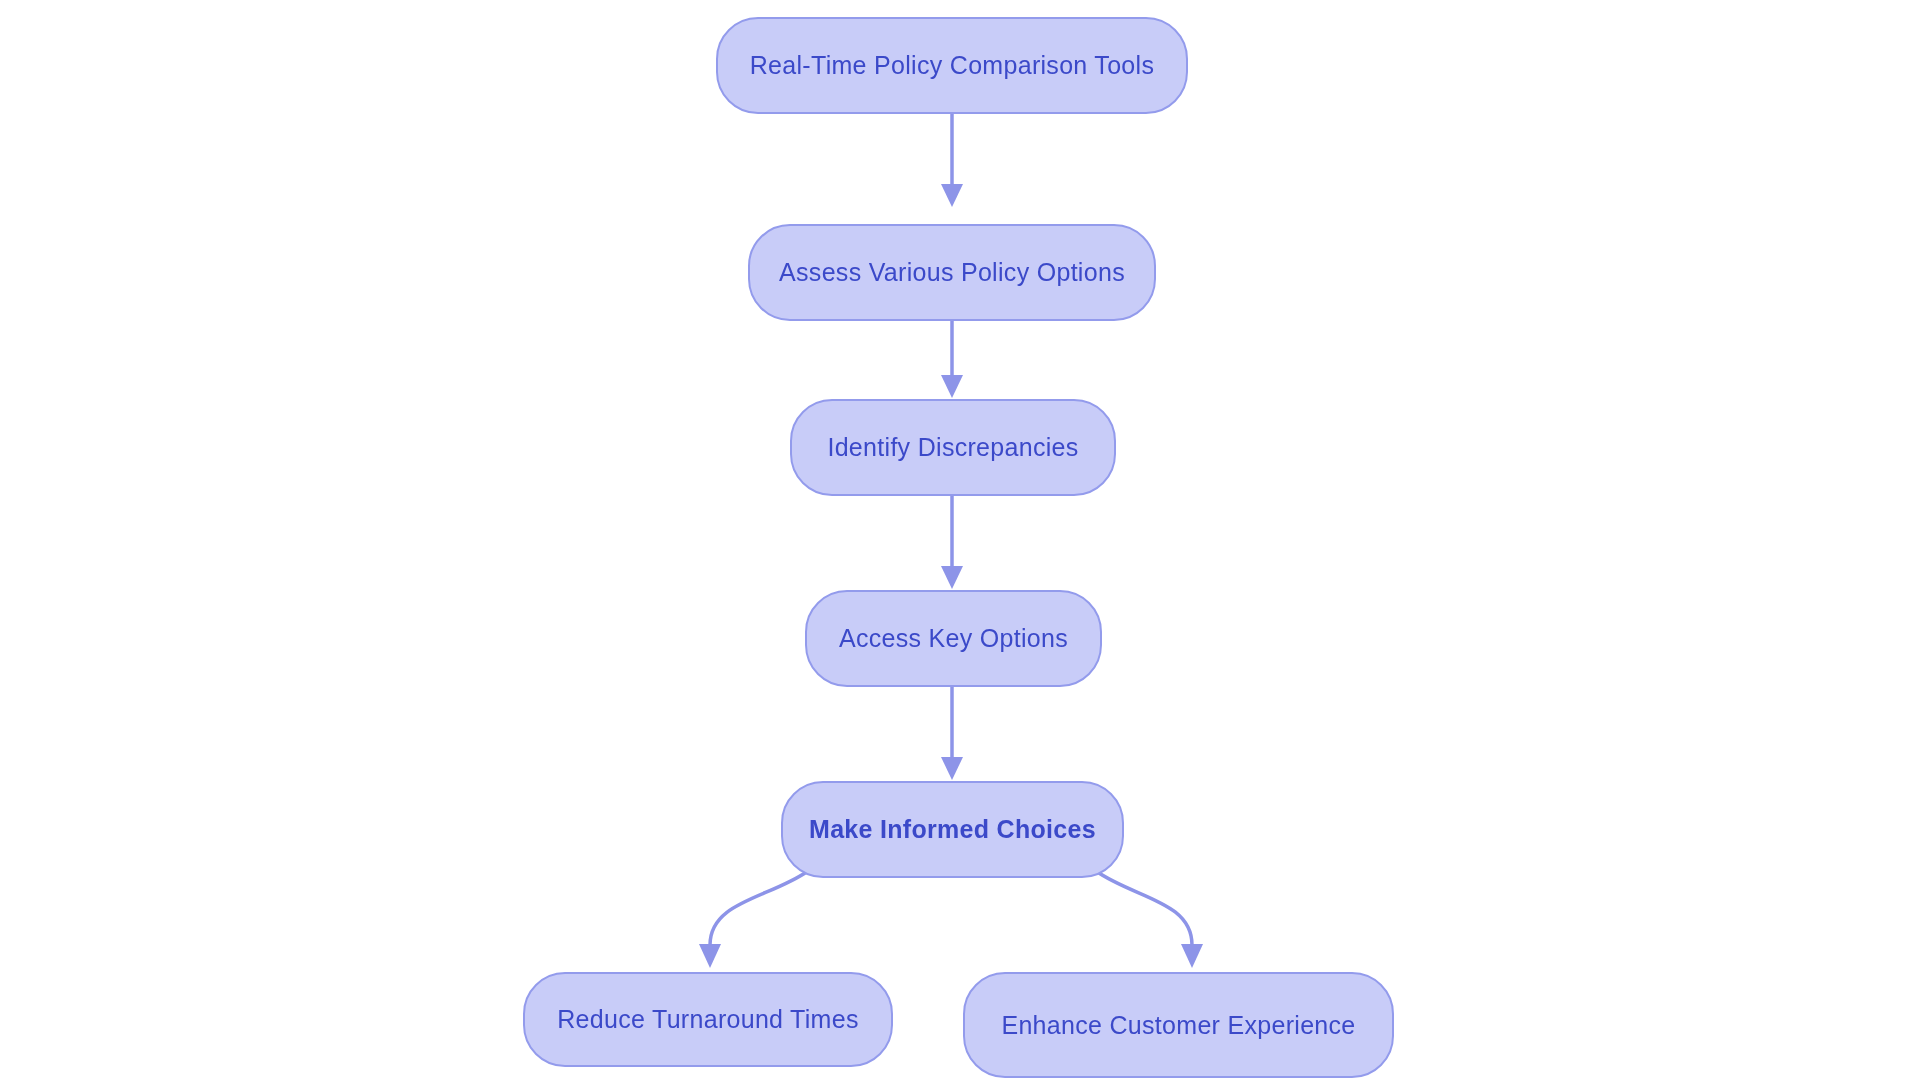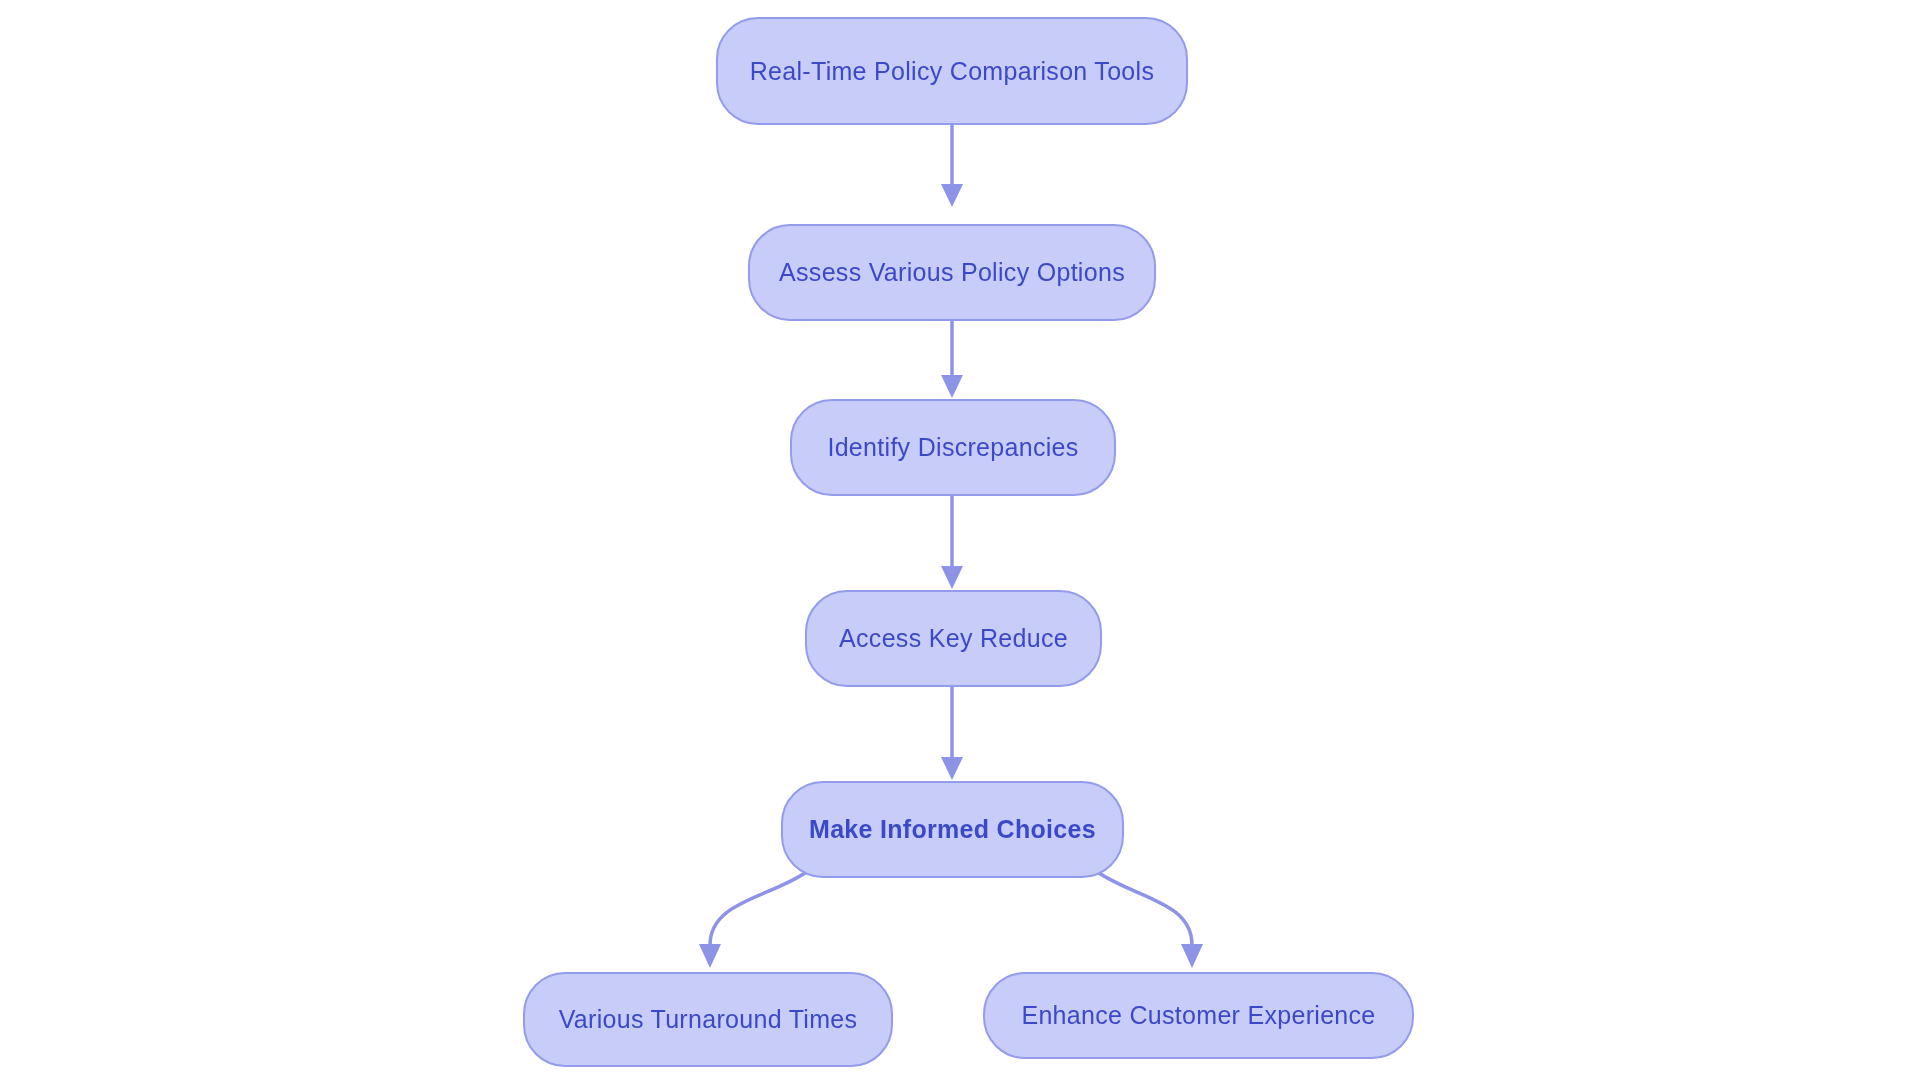--- a/index.html
+++ b/index.html
@@ -44,27 +44,27 @@
     background: var(--node-fill);
     border: 2px solid var(--node-border);
     border-radius: 42px;
     color: var(--node-text);
     font-size: 25px;
     letter-spacing: 0.3px;
     white-space: nowrap;
     text-align: center;
   }
   
-  .n1 { left: 716px; top: 17px;  width: 472px; height: 108px; }
+  .n1 { left: 716px; top: 17px;  width: 472px; height: 97px; }
   .n2 { left: 748px; top: 207px; width: 408px; height: 97px; margin-top: 17px; }
   .n3 { left: 790px; top: 399px; width: 326px; height: 97px; text-align: center; }
   .n4 { left: 805px; top: 590px; width: 297px; height: 97px; }
   .n5 { left: 781px; top: 781px; width: 343px; height: 97px; font-weight: bold; }
   .n6 { left: 523px; top: 972px; width: 370px; height: 95px; }
-  .n7 { left: 983px; top: 972px; width: 431px; height: 87px; }
+  .n7 { left: 963px; top: 972px; width: 431px; height: 106px; }
 </style>
 </head>
 <body>
 
 <div class="canvas">
 
   <svg class="edges" viewBox="0 0 1920 1083" aria-hidden="true">
 
     <path class="edge-line" d="M 952 114 L 952 185"></path>
     <polygon class="edge-head" points="941,184 963,184 952,207"></polygon>
@@ -81,18 +81,18 @@
     <path class="edge-line" d="M 808 871 C 770 898 710 901 710 945"></path>
     <polygon class="edge-head" points="699,944 721,944 710,968"></polygon>
 
     <path class="edge-line" d="M 1096 871 C 1134 898 1192 901 1192 945"></path>
     <polygon class="edge-head" points="1181,944 1203,944 1192,968"></polygon>
   </svg>
 
   <div class="node n1">Real-Time Policy Comparison Tools</div>
   <div class="node n2">Assess Various Policy Options</div>
   <div class="node n3">Identify Discrepancies</div>
-  <div class="node n4">Access Key Reduce</div>
+  <div class="node n4">Access Key Options</div>
   <div class="node n5">Make Informed Choices</div>
-  <div class="node n6">Various Turnaround Times</div>
+  <div class="node n6">Reduce Turnaround Times</div>
   <div class="node n7">Enhance Customer Experience</div>
 
 </div>
 
 </body></html>

